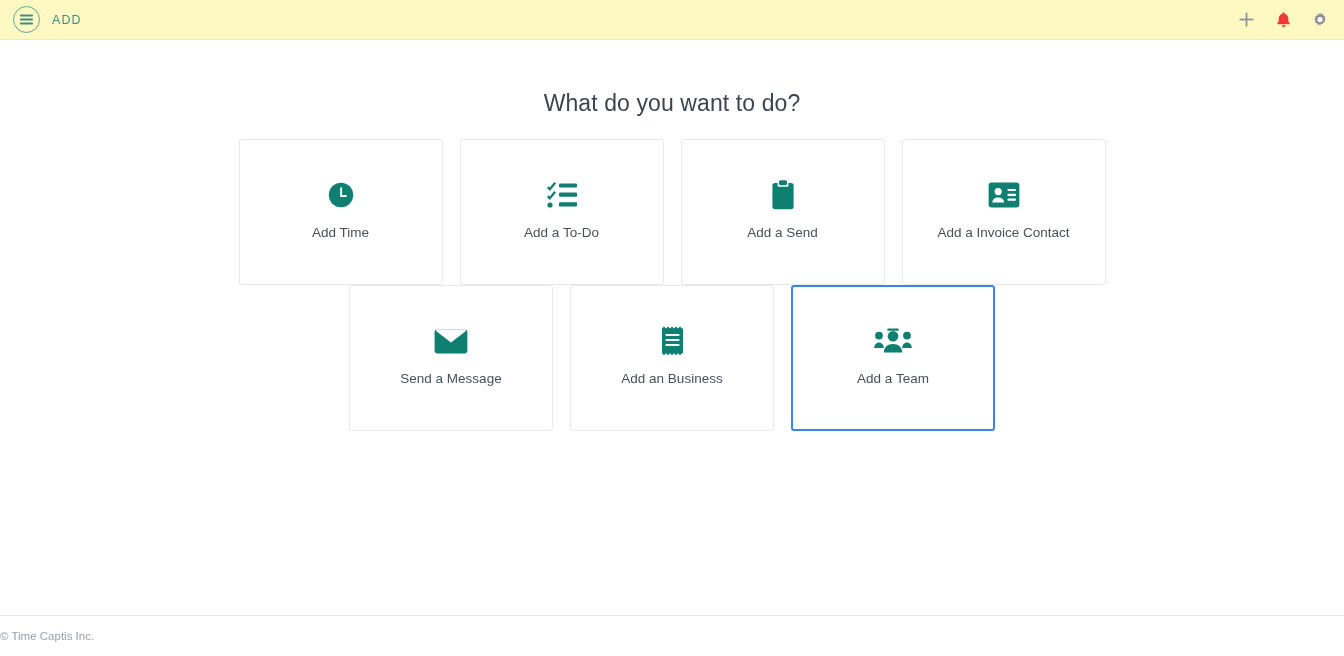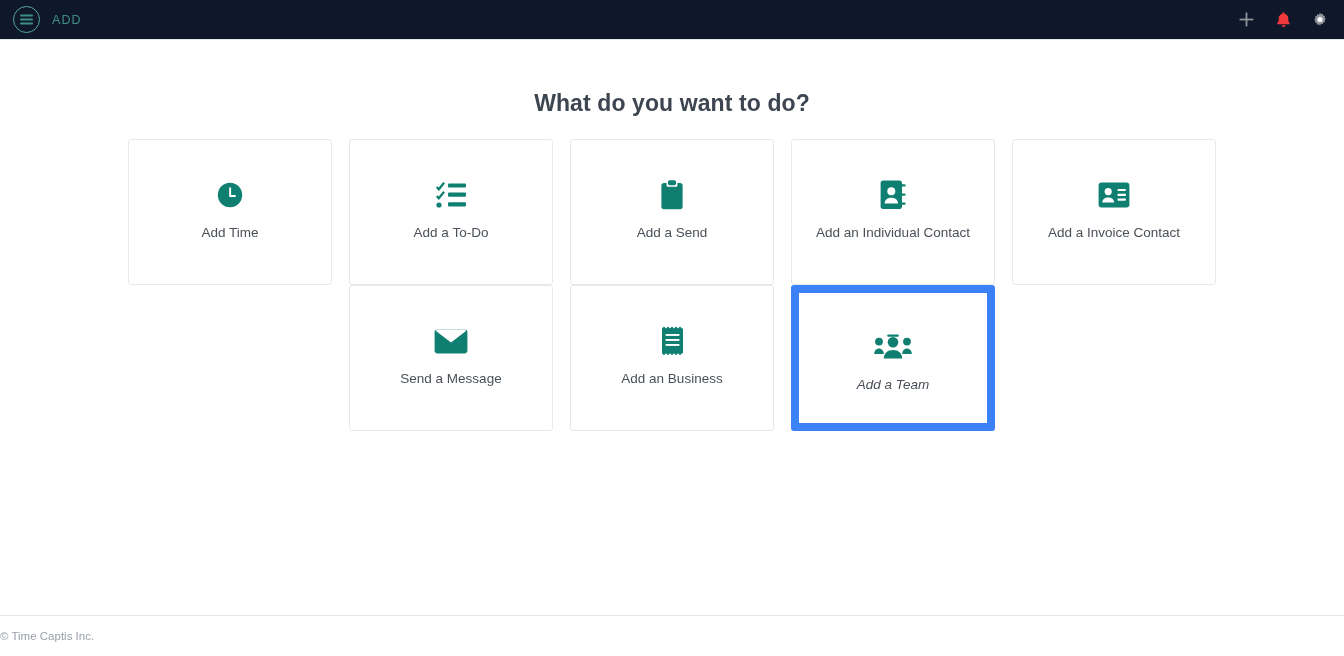--- a/index.html
+++ b/index.html
@@ -24,21 +24,21 @@
 
   
   .topbar {
     height: 40px;
     min-height: 40px;
     border-bottom: 1px solid #e4e7ea;
     display: flex;
     align-items: center;
     padding: 0 14px 0 13px;
     box-sizing: border-box;
-    background: #0f172a;
+    background: #fef9c3;
   }
   .menu-btn {
     width: 25px;
     height: 25px;
     border: 1.4px solid #57a99d;
     border-radius: 50%;
     display: flex;
     align-items: center;
     justify-content: center;
     cursor: pointer;
@@ -71,21 +71,21 @@
   
   .main {
     flex: 1 1 auto;
     position: relative;
     padding-top: 50px;
     box-sizing: border-box;
   }
   .page-title {
     text-align: center;
     font-size: 23px;
-    font-weight: 700;
+    font-weight: 400;
     color: #3d4551;
     letter-spacing: 0.1px;
     margin: 0 0 22px 0;
   }
 
   .grid {
     display: flex;
     justify-content: center;
     gap: 17px;
     padding: 0 16px;
@@ -101,23 +101,22 @@
     background: #fff;
     display: flex;
     flex-direction: column;
     align-items: center;
     justify-content: flex-start;
     padding-top: 38px;
     box-sizing: border-box;
     cursor: pointer;
   }
   .card.highlight {
-    border: 8px solid #3b82f6;
+    border: 2px solid #3b82f6;
     padding-top: 37px;
-    font-style: italic;
   }
   .card .icon-wrap {
     height: 34px;
     display: flex;
     align-items: center;
     justify-content: center;
   }
   .card .icon-wrap svg { display: block; }
   .card-label {
     margin-top: 13px;
@@ -232,33 +231,20 @@
             <rect x="8.0" y="0.6" width="8" height="4.6" rx="1.6" fill="#0e7f70"></rect>
             <rect x="1.4" y="3.0" width="21.2" height="26.2" rx="2.6" fill="#0e7f70"></rect>
             <rect x="6.6" y="2.2" width="10.8" height="4.6" rx="1.3" fill="#ffffff"></rect>
             <rect x="8.0" y="0.6" width="8" height="4.6" rx="1.6" fill="#0e7f70"></rect>
           </svg>
         </div>
         <div class="card-label">Add a Send</div>
       </div>
 
 
-      <div class="card">
-        <div class="icon-wrap">
-          <svg width="26" height="30" viewBox="0 0 26 30">
-            <rect x="19.0" y="4.2" width="6.6" height="2.4" rx="1.2" fill="#0e7f70"></rect>
-            <rect x="19.0" y="13.4" width="6.6" height="2.4" rx="1.2" fill="#0e7f70"></rect>
-            <rect x="19.0" y="22.4" width="6.6" height="2.4" rx="1.2" fill="#0e7f70"></rect>
-            <rect x="0.6" y="0.6" width="21.4" height="28.4" rx="2.8" fill="#0e7f70"></rect>
-            <circle cx="11.3" cy="11.2" r="4.0" fill="#ffffff"></circle>
-            <path d="M4.6 23.6c0-3.7 3.0-5.8 6.7-5.8s6.7 2.1 6.7 5.8z" fill="#ffffff"></path>
-          </svg>
-        </div>
-        <div class="card-label">Add an Individual Contact</div>
-      </div>
 
       <div class="card">
         <div class="icon-wrap">
           <svg width="32" height="26" viewBox="0 0 32 26">
             <rect x="0.6" y="0.6" width="30.8" height="24.8" rx="3.0" fill="#0e7f70"></rect>
             <circle cx="10.2" cy="9.6" r="3.6" fill="#ffffff"></circle>
             <path d="M4.3 20.6c0-3.3 2.6-5.2 5.9-5.2s5.9 1.9 5.9 5.2z" fill="#ffffff"></path>
             <rect x="19.4" y="7.0" width="8.6" height="2.1" rx="1.0" fill="#ffffff"></rect>
             <rect x="19.4" y="11.8" width="8.6" height="2.1" rx="1.0" fill="#ffffff"></rect>
             <rect x="19.4" y="16.6" width="8.6" height="2.1" rx="1.0" fill="#ffffff"></rect>

